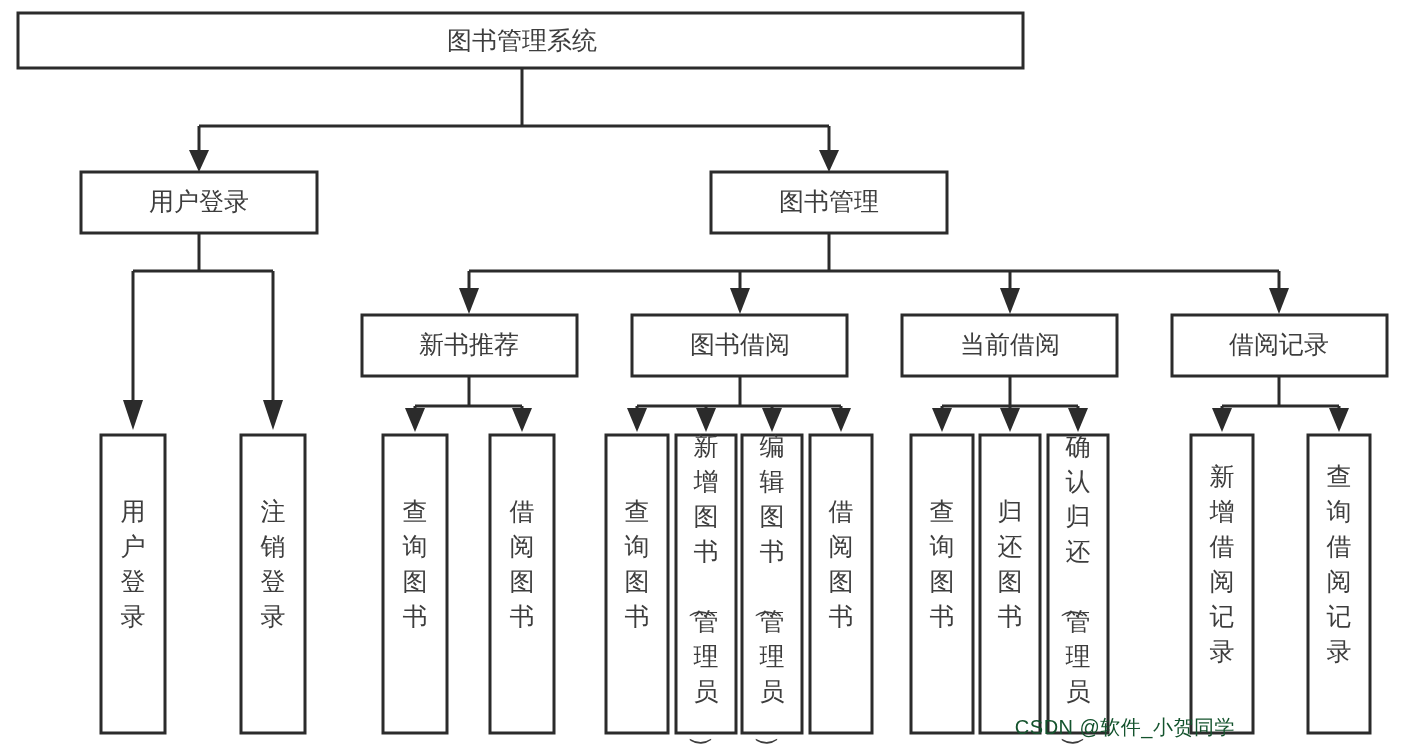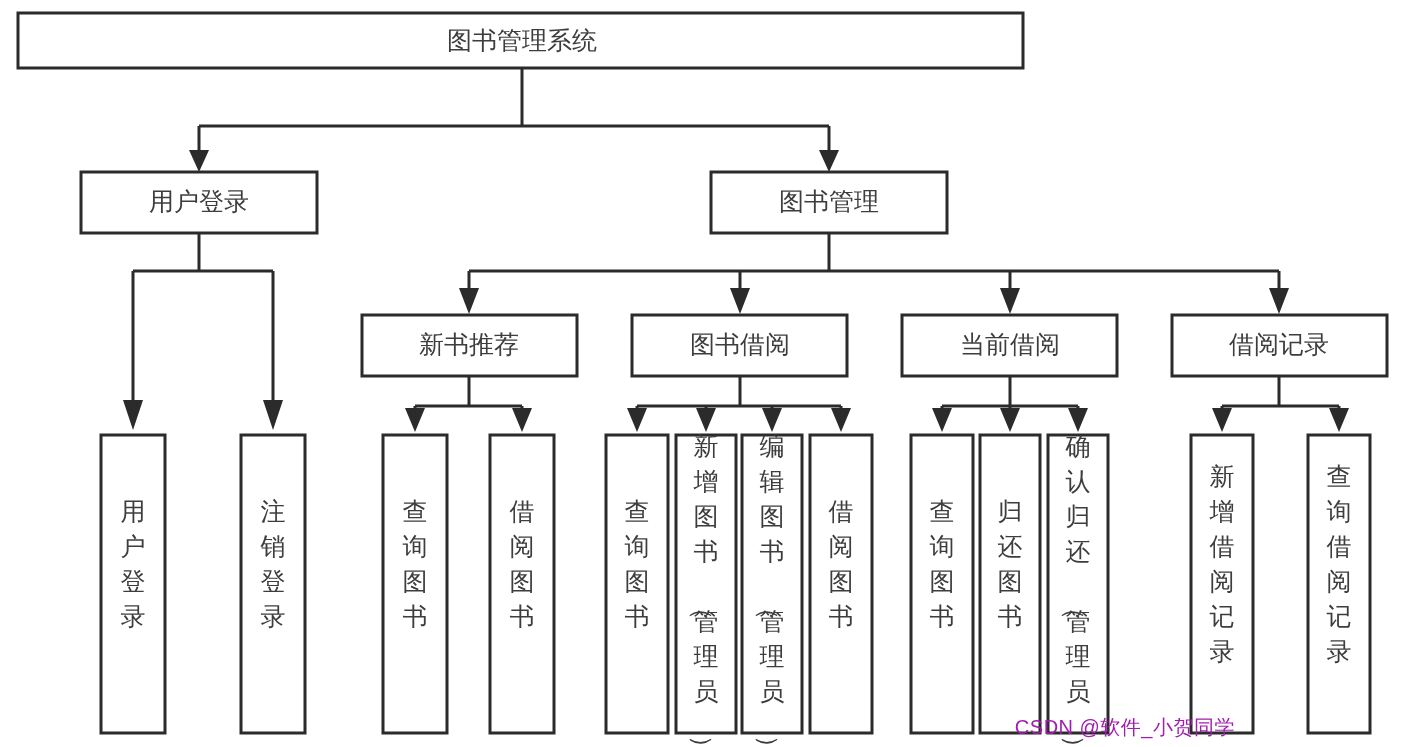--- a/index.html
+++ b/index.html
@@ -54,21 +54,21 @@
     font-size: 25px;
     fill: #3d3d3d;
     text-anchor: middle;
   }
   .watermark {
     position: absolute;
     right: 10px;
     bottom: 6px;
     font-family: "Liberation Sans", "DejaVu Sans", sans-serif;
     font-size: 20px;
-    color: #a21caf;
+    color: #14532d;
     white-space: nowrap;
     letter-spacing: 0.5px;
   }
 </style>
 </head>
 <body>
 
 <div id="diagram-root">
 
   <svg id="tree-svg" viewBox="0 0 1405 747">

